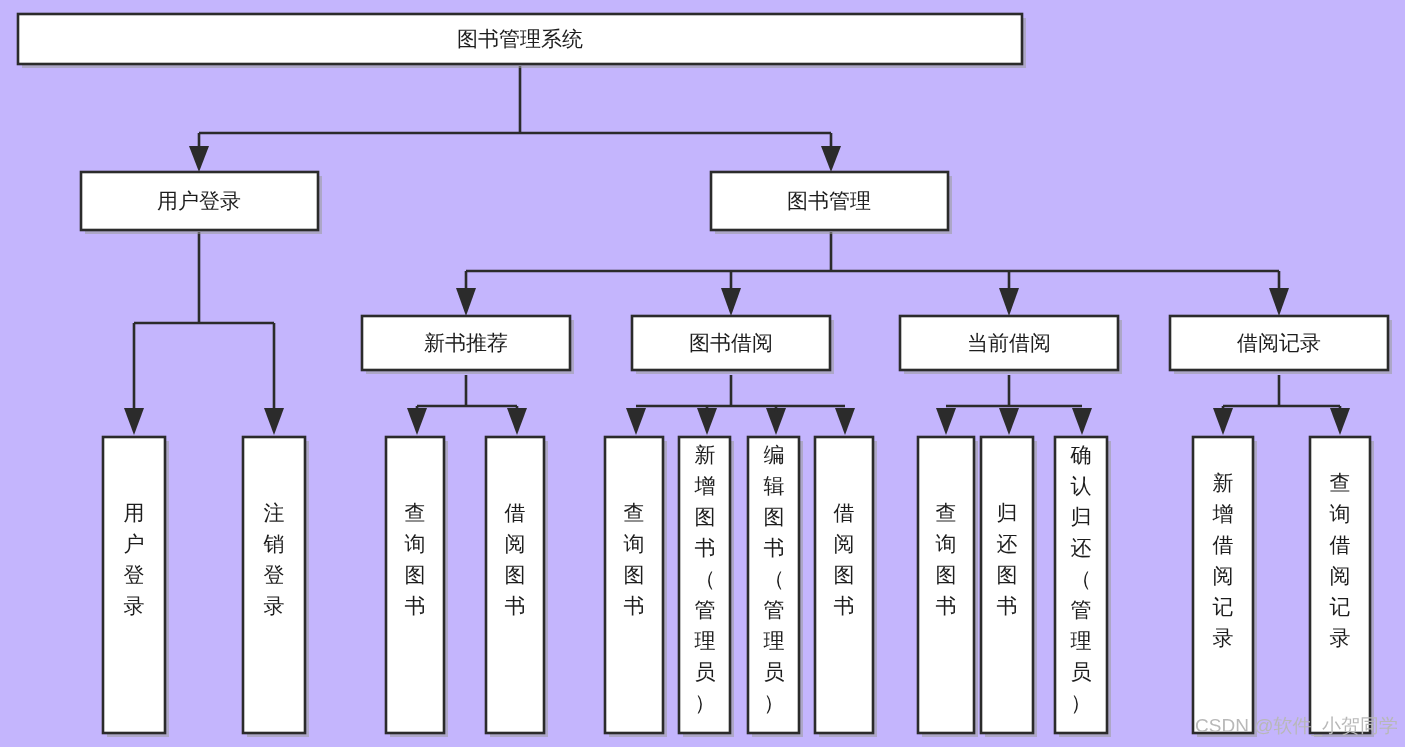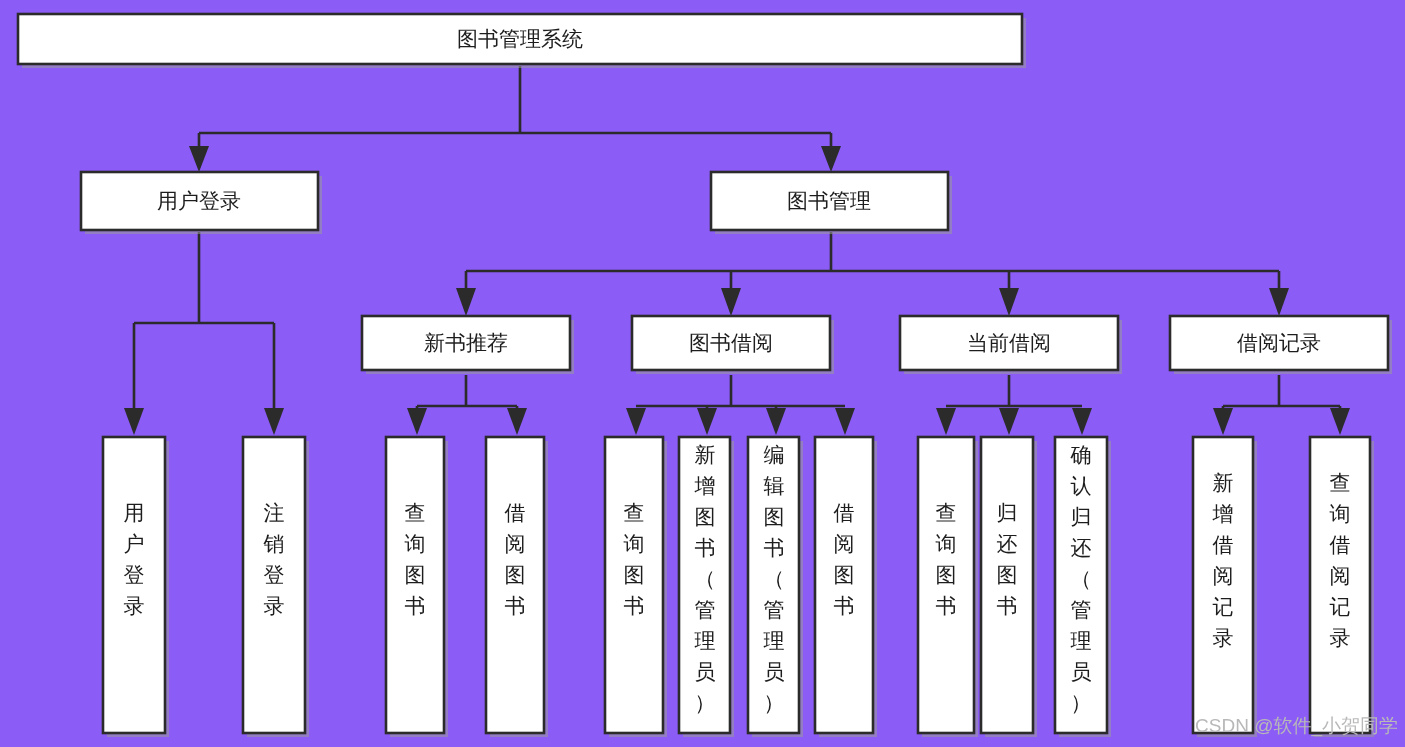--- a/index.html
+++ b/index.html
@@ -7,21 +7,21 @@
     padding: 0;
     background: #ffffff;
   }
   body {
     font-family: "Liberation Sans", "DejaVu Sans", sans-serif;
   }
   #diagram-root {
     position: relative;
     width: 1405px;
     height: 747px;
-    background: #8b5cf6;
+    background: #c4b5fd;
     overflow: hidden;
   }
   svg.chart-svg {
     position: absolute;
     top: 0;
     left: 0;
     width: 1405px;
     height: 747px;
     display: block;
   }

